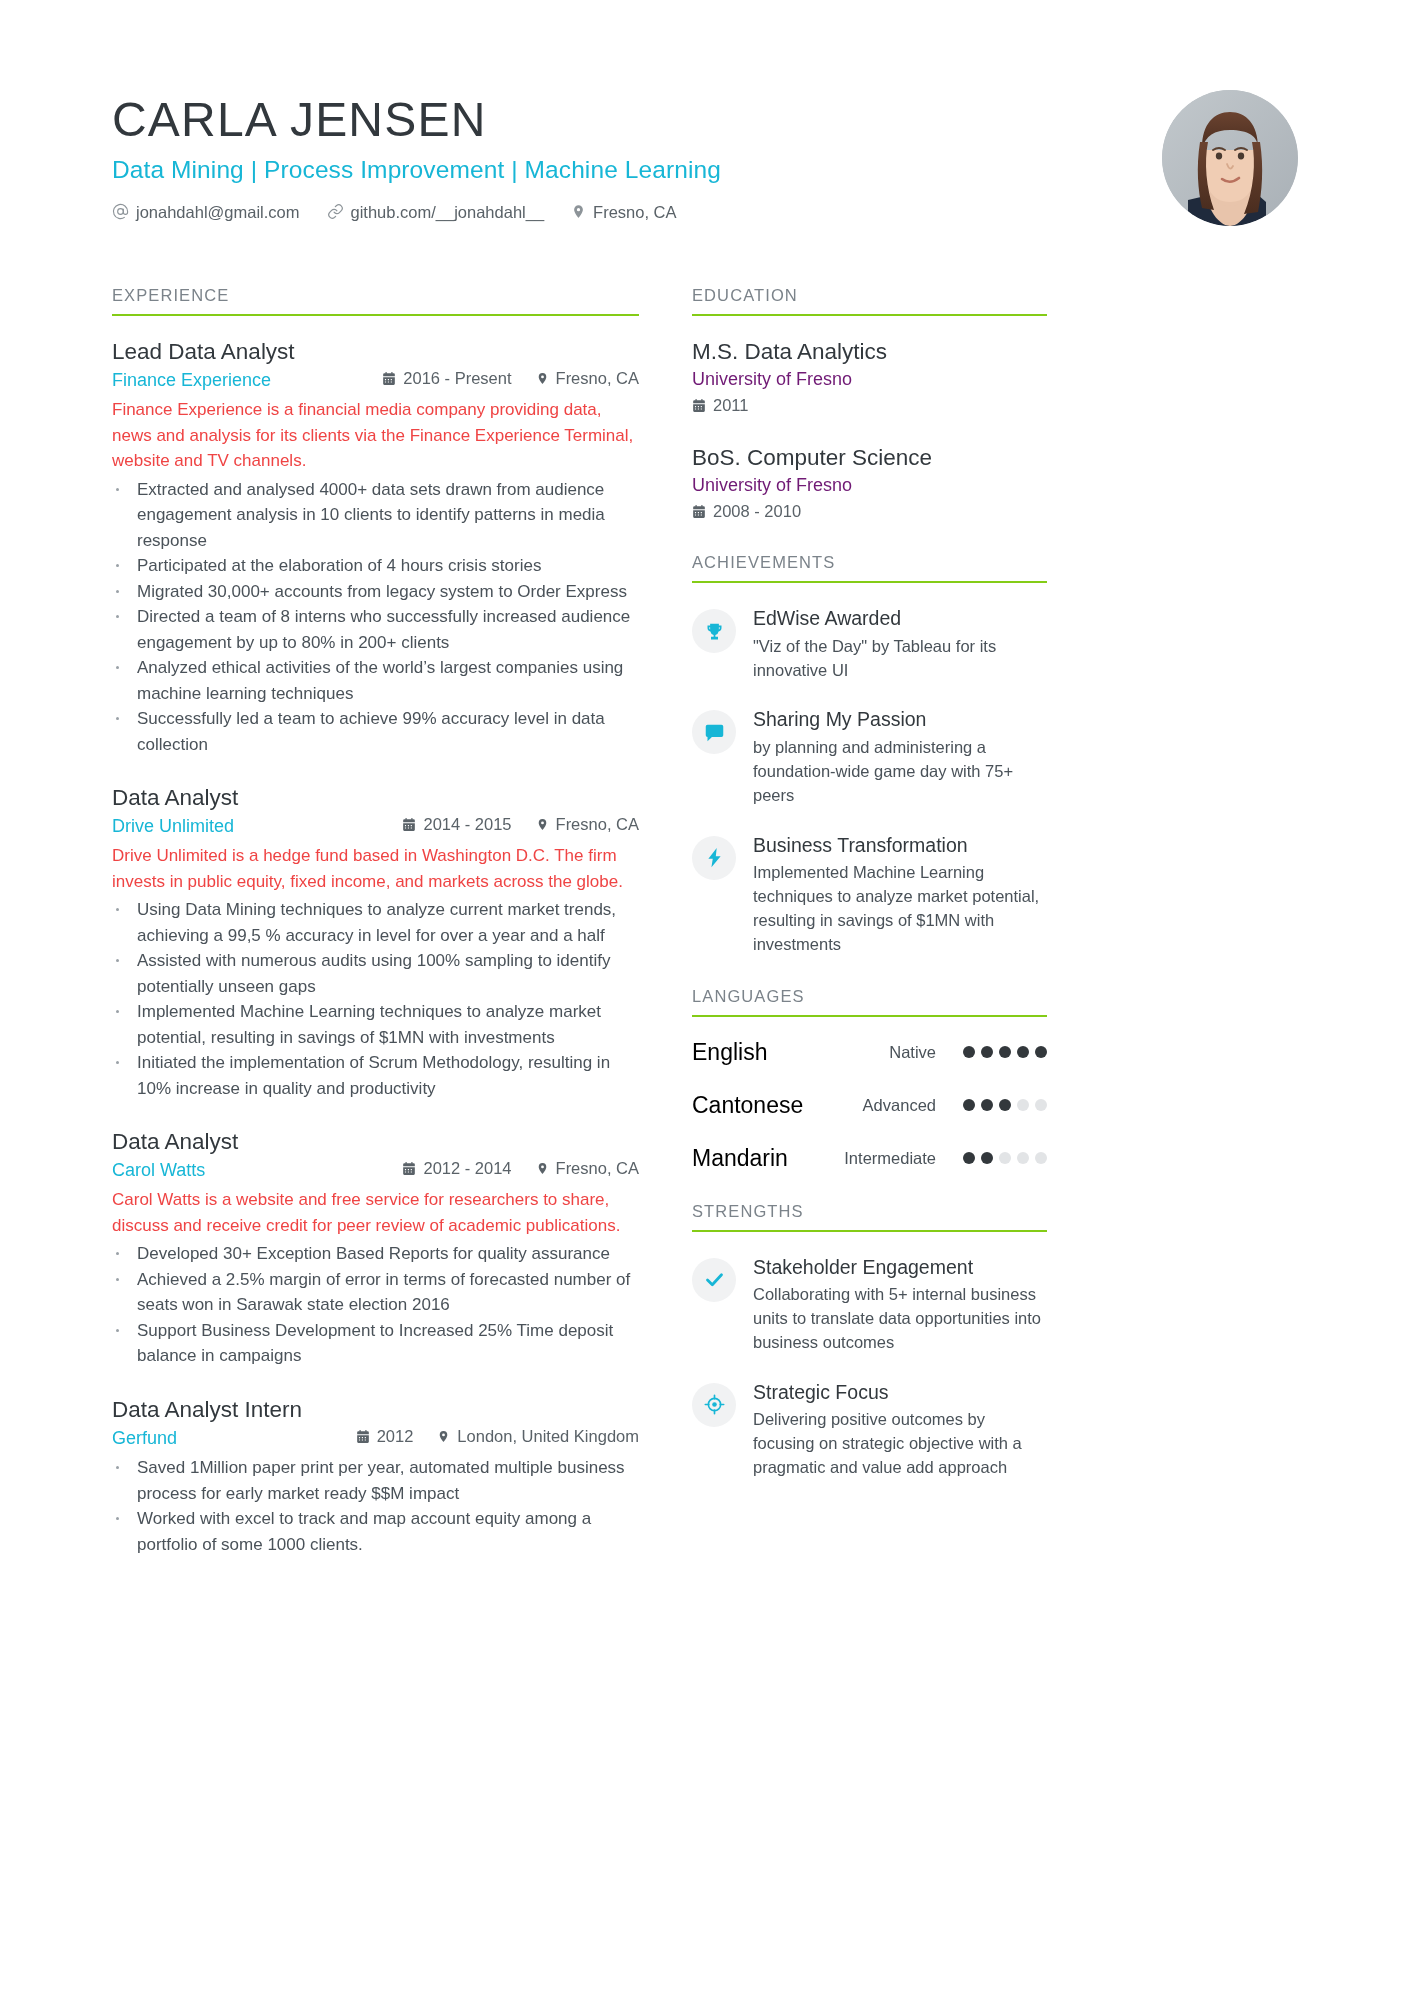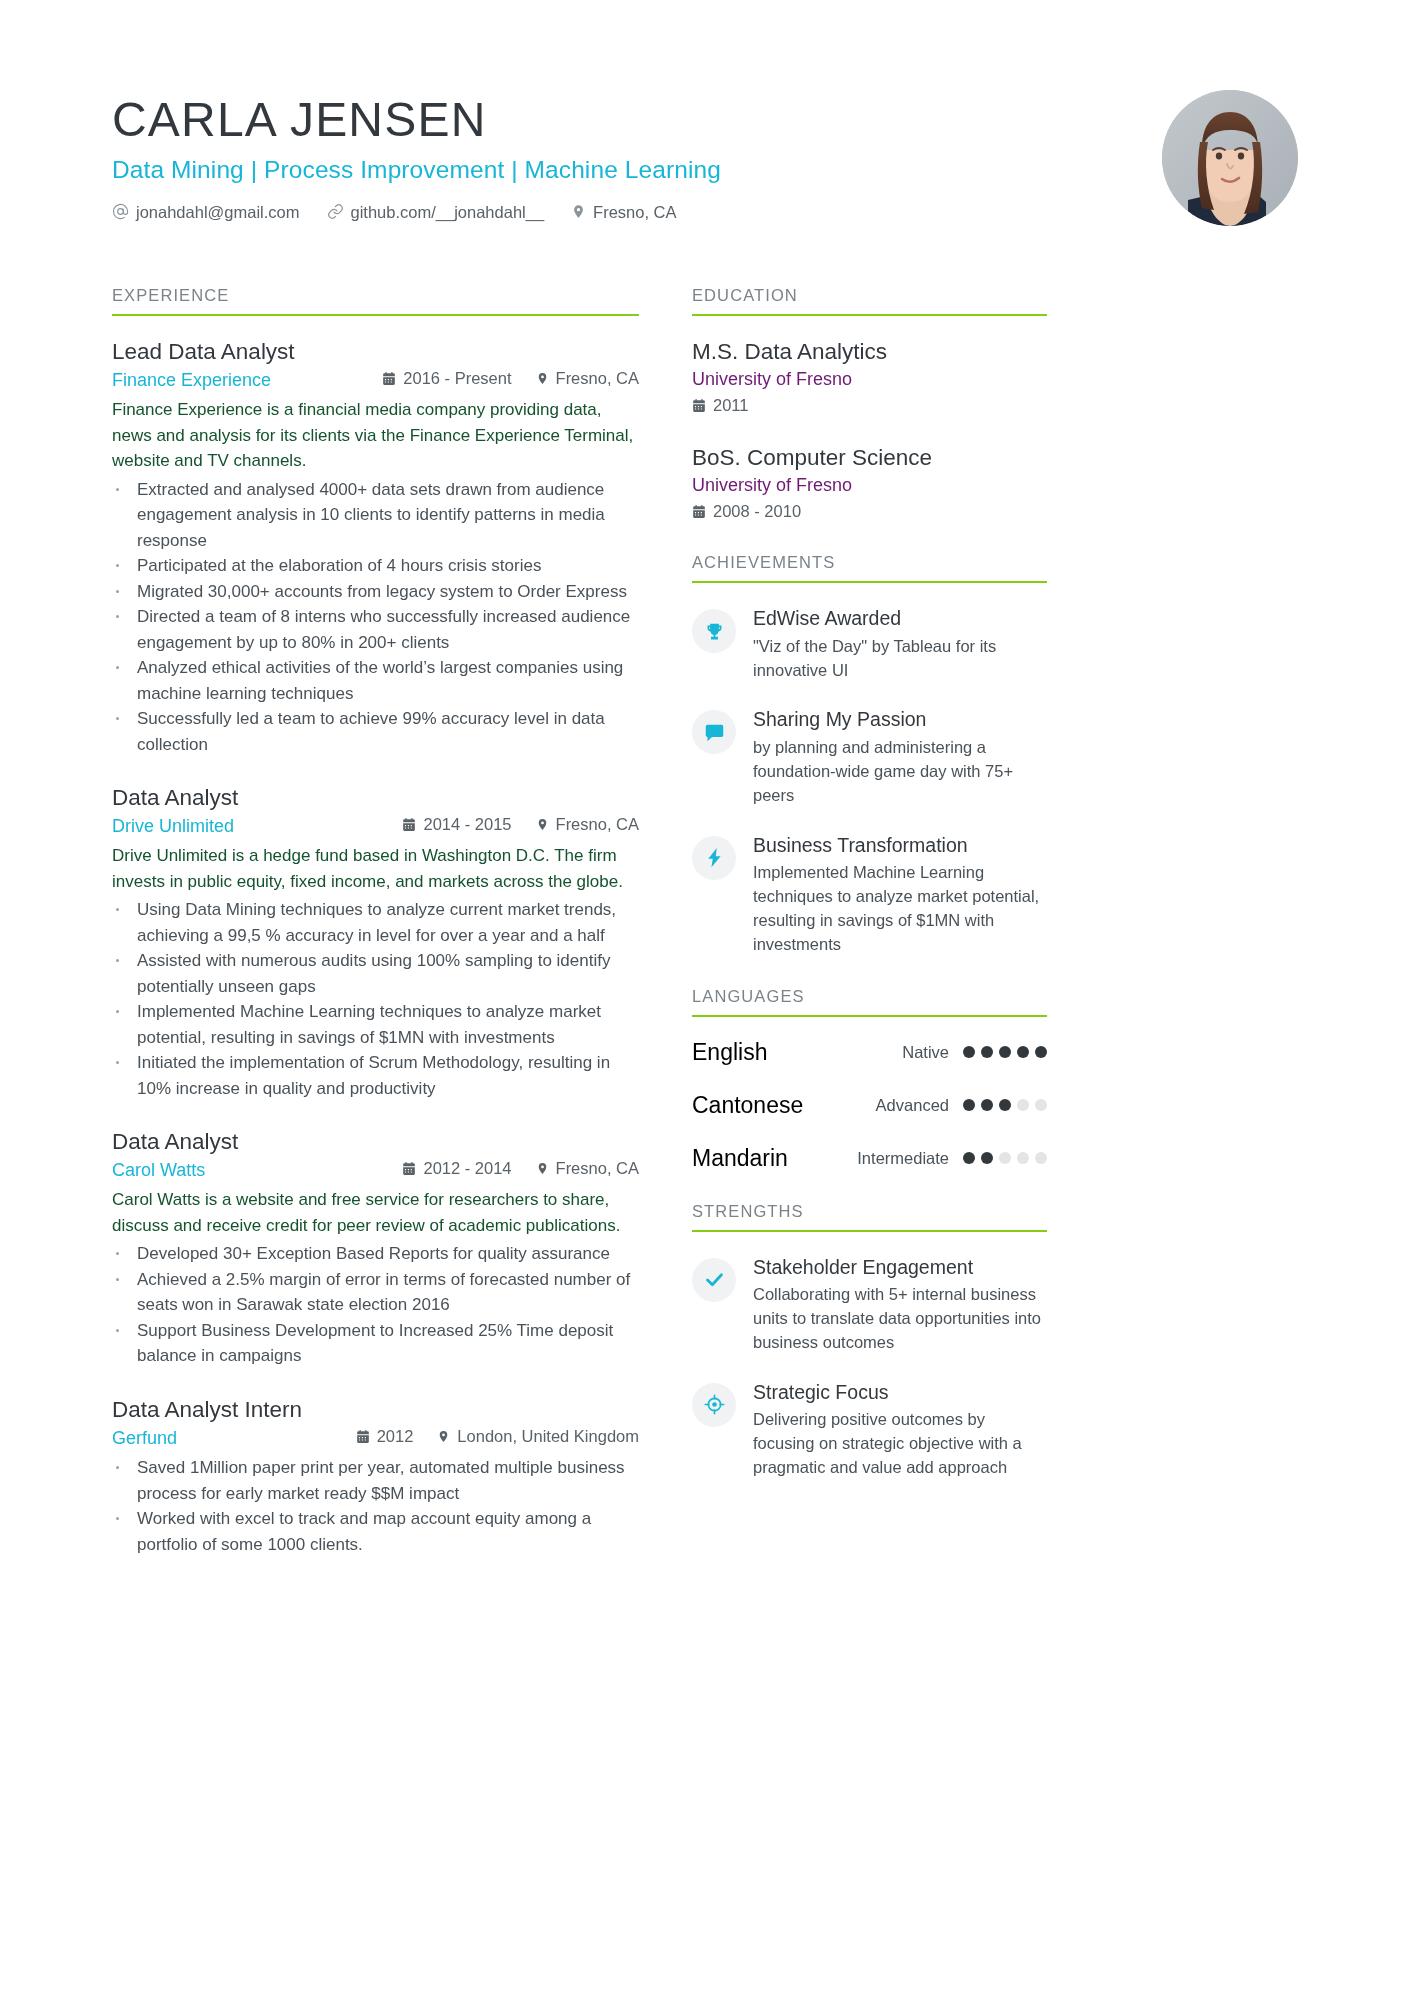--- a/index.html
+++ b/index.html
@@ -136,21 +136,21 @@
   .meta-bit {
     display: flex;
     align-items: center;
     gap: 7px;
   }
   .meta-bit svg { display: block; flex: none; }
 
   .entry-summary {
     font-size: 17px;
     line-height: 1.5;
-    color: #14532d;
+    color: #ef4444;
     margin-bottom: 3px;
   }
 
   .bullets { list-style: none; }
 
   .bullets li {
     position: relative;
     padding-left: 25px;
     font-size: 17px;
     line-height: 1.5;
@@ -231,21 +231,21 @@
     margin-bottom: 26px;
   }
   .lang-name {
     font-size: 23px;
     color: #000000;
     flex: 1 1 auto;
   }
   .lang-level {
     font-size: 16.5px;
     color: #4a5259;
-    margin-right: 14px;
+    margin-right: 27px;
     white-space: nowrap;
   }
   .dots { display: flex; gap: 6px; flex: none; }
   .dot {
     width: 12px;
     height: 12px;
     border-radius: 50%;
     background: #e2e4e6;
   }
   .dot.on { background: #33383c; }

